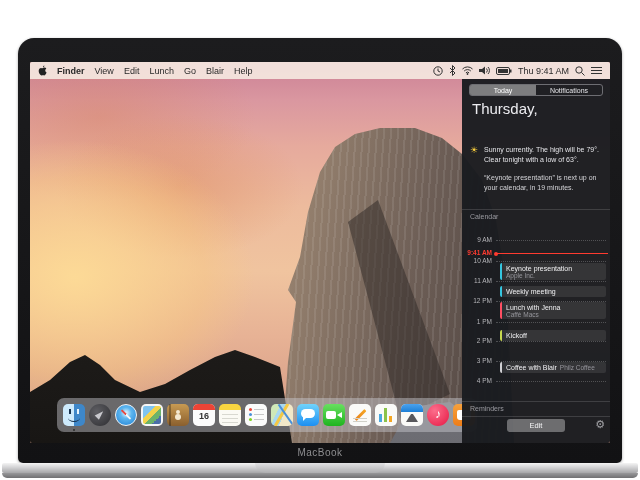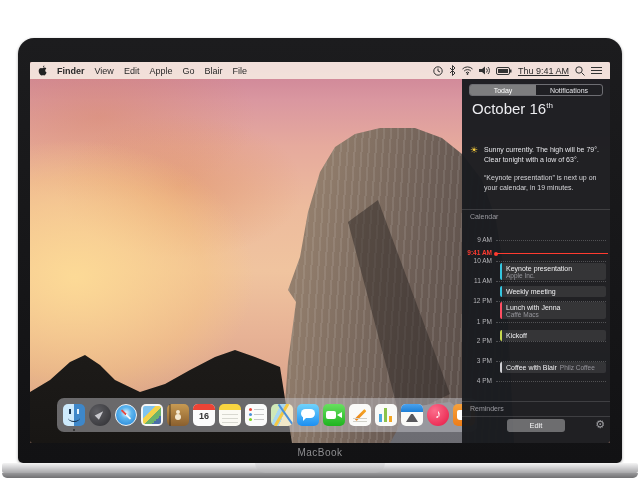--- a/index.html
+++ b/index.html
@@ -46,21 +46,21 @@
     clip-path:polygon(0 330px,20px 318px,40px 300px,55px 293px,70px 303px,85px 318px,110px 330px,135px 322px,160px 308px,185px 295px,205px 288px,225px 295px,250px 305px,262px 381px,0 381px);
     background:linear-gradient(180deg,#38362f 0%,#242220 40%,#181614 100%); }
 
   
   .menubar { position:absolute; left:0; top:0; right:0; height:17px; z-index:20;
              background:rgba(244,231,224,0.92); display:flex; align-items:center;
              padding:0 8px; font-size:9px; color:#2a2a2a; }
   .menubar .apple { display:flex; align-items:center; margin-right:10px; }
   .mi { margin-right:10px; white-space:nowrap; }
   .mi.b { font-weight:bold; }
-  .mb-right { margin-left:auto; display:flex; align-items:center; gap:6px;text-decoration:underline; }
+  .mb-right { margin-left:auto; display:flex; align-items:center; gap:6px; }
   .mb-right svg { display:block; }
   .mb-clock { font-size:9px; white-space:nowrap; }
 
   
   .dock { position:absolute; left:27px; top:336px; width:420px; height:34px; z-index:5;
           background:rgba(205,205,210,0.45); border-radius:7px;
           display:flex; align-items:center; gap:4px; padding:0 6px; }
   .di { width:22px; height:22px; border-radius:5px; position:relative; flex:0 0 auto; }
   .di::before,.di::after { content:""; position:absolute; }
   .di-finder { background:linear-gradient(to right,#cdeafc 0 49%,#3e87c9 49%); }
@@ -158,24 +158,24 @@
 
       <div class="menubar">
         <span class="apple">
           <svg width="9" height="11" viewBox="0 0 9 11">
               <path d="M6.4 0.6c0.1 0.8-0.6 1.7-1.4 1.8c-0.1-0.9 0.6-1.7 1.4-1.8zM4.6 2.9c0.6 0 1.1-0.4 1.9-0.4c0.7 0 1.4 0.4 1.8 1c-1.6 1-1.3 3.2 0.3 3.9c-0.3 0.9-0.8 1.8-1.5 2.6c-0.5 0.5-1 0.5-1.5 0.3c-0.5-0.2-0.9-0.2-1.4 0c-0.6 0.3-1.1 0.2-1.6-0.3C1.2 8.7 0.4 6.5 0.8 4.9C1.1 3.7 2 2.9 3 2.9c0.6 0 1.1 0.4 1.6 0.4z" fill="#222"></path>
             </svg>
         </span>
         <span class="mi b">Finder</span>
         <span class="mi">View</span>
         <span class="mi">Edit</span>
-        <span class="mi">Apple</span>
+        <span class="mi">Lunch</span>
         <span class="mi">Go</span>
         <span class="mi">Blair</span>
-        <span class="mi">File</span>
+        <span class="mi">Help</span>
         <span class="mb-right">
           <span>
               <svg width="10" height="10" viewBox="0 0 10 10">
                 <circle cx="5" cy="5" r="4.2" stroke="#333" fill="none"></circle>
                 <path d="M5 2.5 L5 5 L7 6" stroke="#333" fill="none"></path>
               </svg>
             </span>
           <span>
               <svg width="7" height="11" viewBox="0 0 7 11">
                 <path d="M1 3 L6 8 L3.5 10.5 L3.5 0.5 L6 3 L1 8" stroke="#333" fill="none"></path>
@@ -241,21 +241,21 @@
         <div class="dock-indicator"></div>
       </div>
 
       <div class="nc">
         <div class="seg">
           <div class="seg-btn sel">Today</div>
           <div class="seg-btn">Notifications</div>
         </div>
 
         <div class="nc-date">
-          <div><span>October 16</span><sup>th</sup></div>
+          <div>Thursday,</div>
         </div>
 
         <div class="wx">
           <span class="wx-sun">☀</span>
           <span class="wx-text">Sunny currently. The high will be 79°. Clear tonight with a low of 63°.</span>
         </div>
         <div class="upnext">“Keynote presentation” is next up on your calendar, in 19 minutes.</div>
 
         <div class="nc-div" style="top:130px"></div>
         <div class="sec-label" style="top:134px">Calendar</div>

